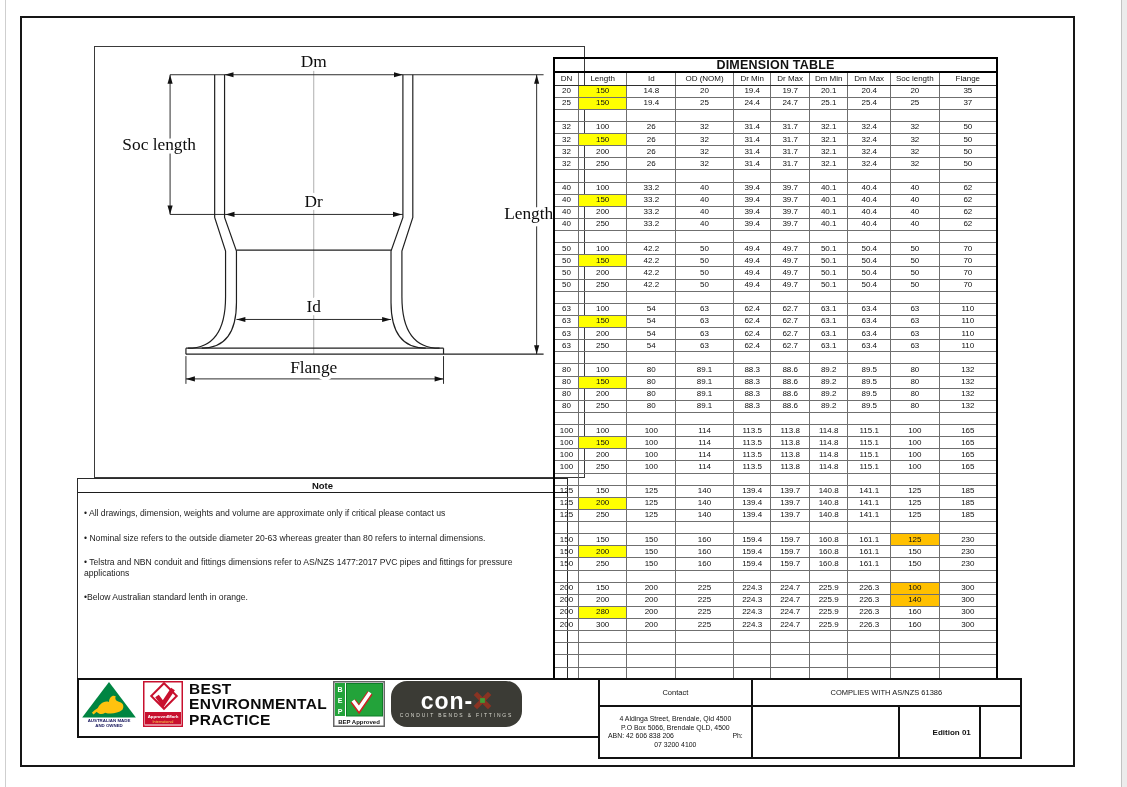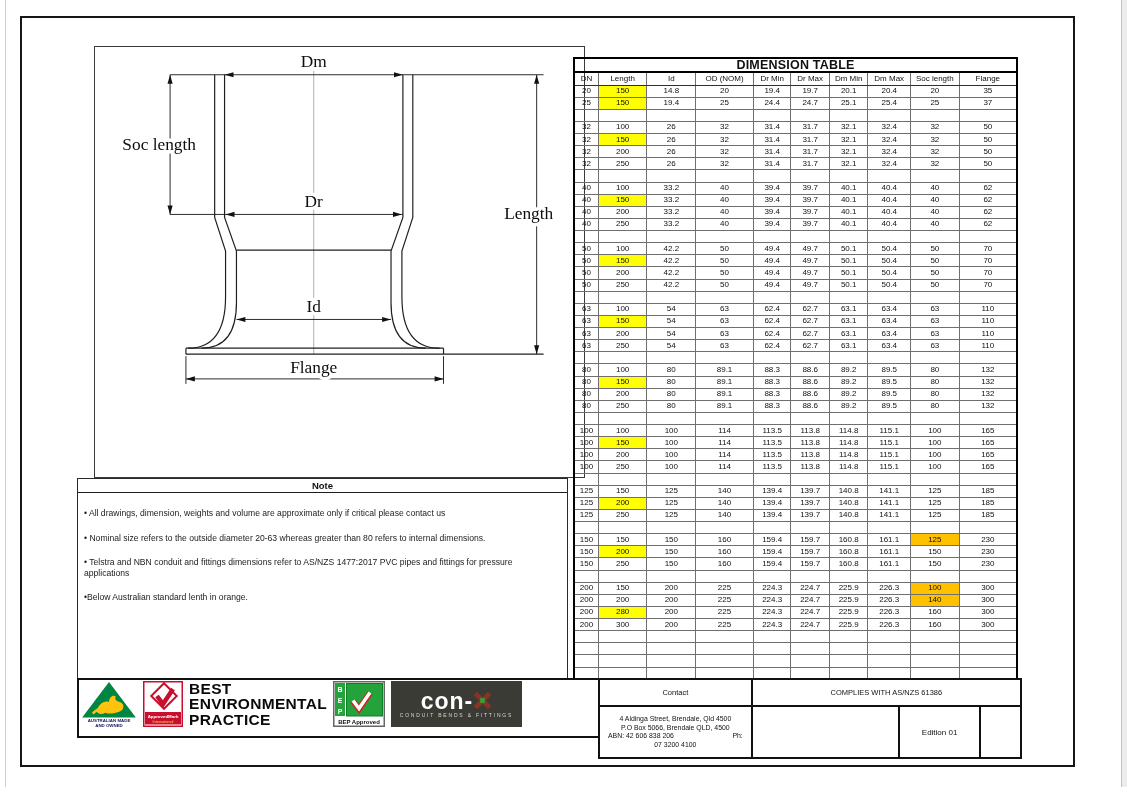--- a/index.html
+++ b/index.html
@@ -20,52 +20,52 @@
     text-anchor:middle; paint-order:stroke; stroke:#ffffff; stroke-width:7px; stroke-linejoin:round;
   }
 
   
   .note-box { position:absolute; left:77px; top:478px; width:491px; height:220px; border:1.5px solid #2a2a2a; background:#fff; }
   .note-header { height:14px; line-height:13px; border-bottom:1.5px solid #1d1d1d; text-align:center; font-weight:bold; font-size:9.5px; }
   .note-body { padding:15px 10px 0 6px; font-size:8.6px; line-height:10.5px; color:#1b1b1b; }
   .note-body p { margin-bottom:14px; }
 
   
-  .table-wrap { position:absolute; left:573px; top:57px; width:445px; }
+  .table-wrap { position:absolute; left:553px; top:57px; width:445px; }
   .table-title { border:2px solid #000; border-bottom:none; height:14px; line-height:13px; text-align:center; font-weight:bold; font-size:12.5px; letter-spacing:0.2px; }
   table.dim { width:445px; border-collapse:collapse; table-layout:fixed; border:2px solid #000; }
   table.dim th, table.dim td {
     border:1px solid #6f6f6f; font-size:8px; line-height:1; text-align:center;
     padding:0; white-space:nowrap; overflow:hidden; color:#101010;
   }
   table.dim th { height:13px; font-weight:normal; border-bottom:1px solid #2f2f2f; }
   table.dim td { height:12.13px; }
   .hl-yellow { background:#FFFF00; }
   .hl-orange { background:#FFC000; }
 
   
   .footer { position:absolute; left:77px; top:678px; width:941px; height:60px; border:2px solid #111; background:#fff; }
   .logos { position:absolute; left:2px; top:1px; height:46px; display:flex; align-items:center; gap:6px; }
   .aus-text { font-size:4.6px; font-weight:bold; fill:#15155c; text-anchor:middle; font-family:"Liberation Sans",sans-serif; }
   .am-text  { font-size:4.4px; font-weight:bold; fill:#ffffff; text-anchor:middle; font-family:"Liberation Sans",sans-serif; }
   .am-text2 { font-size:3.8px; fill:#ffd24d; text-anchor:middle; font-family:"Liberation Sans",sans-serif; }
   .best-env { font-size:15.5px; font-weight:800; line-height:15.5px; letter-spacing:0.3px; color:#0a0a0a; white-space:nowrap; }
   .bep-letter { font-size:7px; font-weight:bold; fill:#ffffff; text-anchor:middle; font-family:"Liberation Sans",sans-serif; }
   .bep-label { font-size:6px; font-weight:bold; fill:#111; text-anchor:middle; font-family:"Liberation Sans",sans-serif; }
-  .conx { width:131px; height:46px; background:#3B3B35; display:flex; flex-direction:column; align-items:center; justify-content:center; gap:1px; }
+  .conx { width:131px; height:46px; background:#3B3B35; display:flex; flex-direction:column; align-items:center; justify-content:center; gap:1px;border-radius:16px; }
   .conx-brand { display:flex; align-items:center; color:#fff; font-size:23px; line-height:20px; font-weight:bold; letter-spacing:1px; }
   .conx-tag { font-size:5px; letter-spacing:1.8px; color:#d6d6cd; white-space:nowrap; }
 
   .contact-table { position:absolute; left:519px; top:-2px; width:424px; height:52px; border-collapse:collapse; background:#fff; }
   .contact-table td { border:2px solid #111; padding:8px; vertical-align:middle; }
   .c-head { height:12px; font-size:7.5px; text-align:center; }
   .addr { font-size:6.9px; line-height:8.6px; padding:1px 3px; }
   .addr-center { text-align:center; }
   .addr-split { display:flex; justify-content:space-between; }
-  .edition { font-weight:normal; font-size:8px; text-align:center; }
+  .edition { font-weight:bold; font-size:8px; text-align:right; }
 </style>
 </head>
 <body>
 
 <div class="edge-left"></div>
 <div class="edge-right"></div>
 <div class="page-border"></div>
 
 <div class="drawing-box">
   <svg width="488" height="428" viewBox="0 0 491 432">

